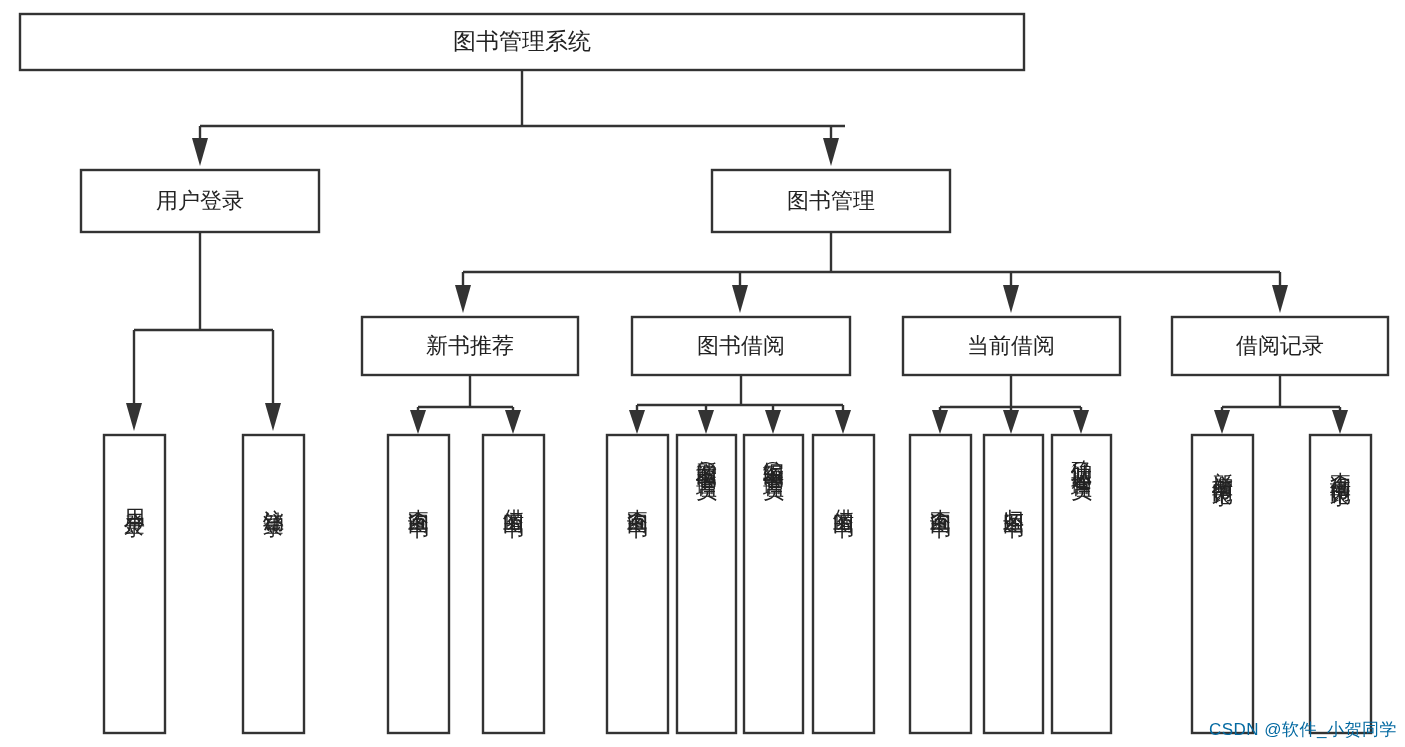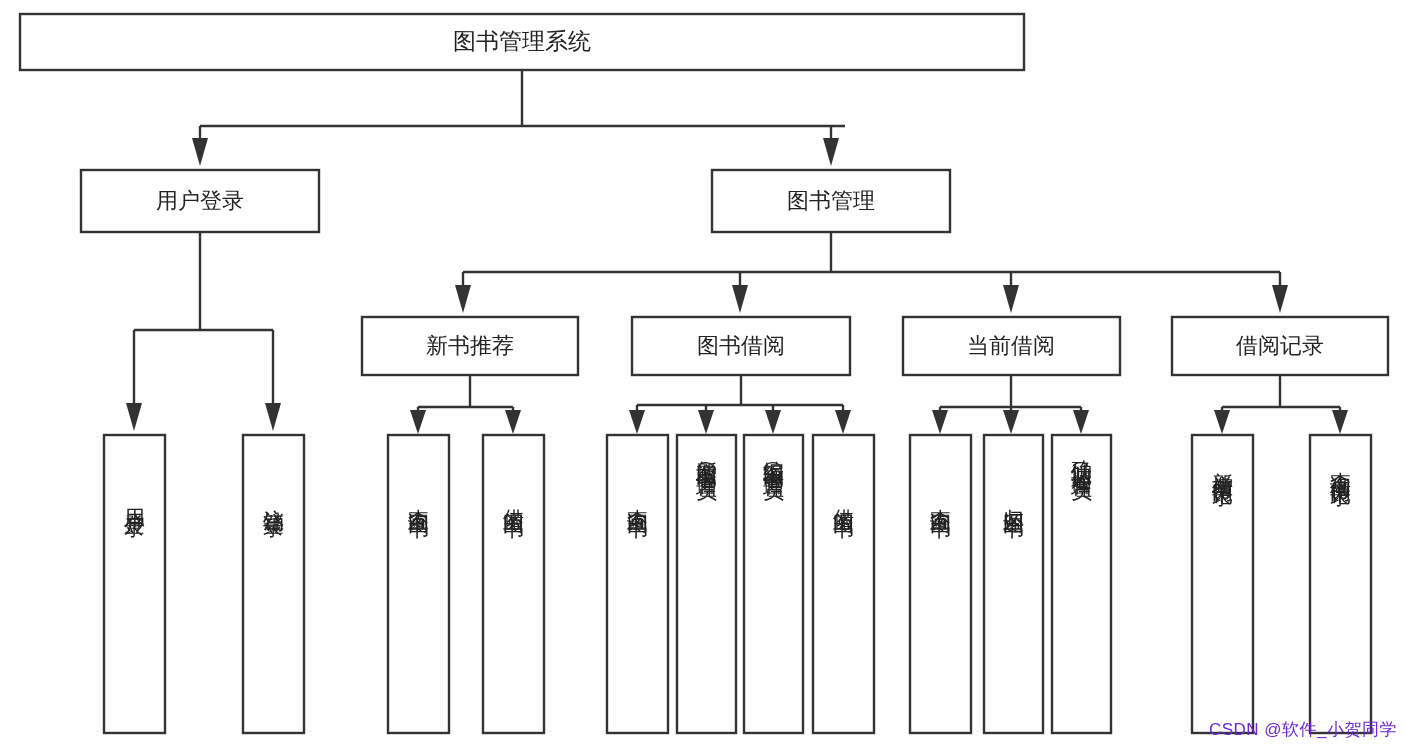--- a/index.html
+++ b/index.html
@@ -75,21 +75,21 @@
     letter-spacing: 3px;
     color: #222222;
     white-space: nowrap;
   }
   .watermark {
     position: absolute;
     right: 8px;
     bottom: 6px;
     font-family: "Liberation Sans", "DejaVu Sans", sans-serif;
     font-size: 17px;
-    color: #6d28d9;
+    color: #0369a1;
     letter-spacing: 0.5px;
     white-space: nowrap;
     text-align: center;
   }
 </style>
 </head>
 <body>
 
 <div id="diagram-root">
 

